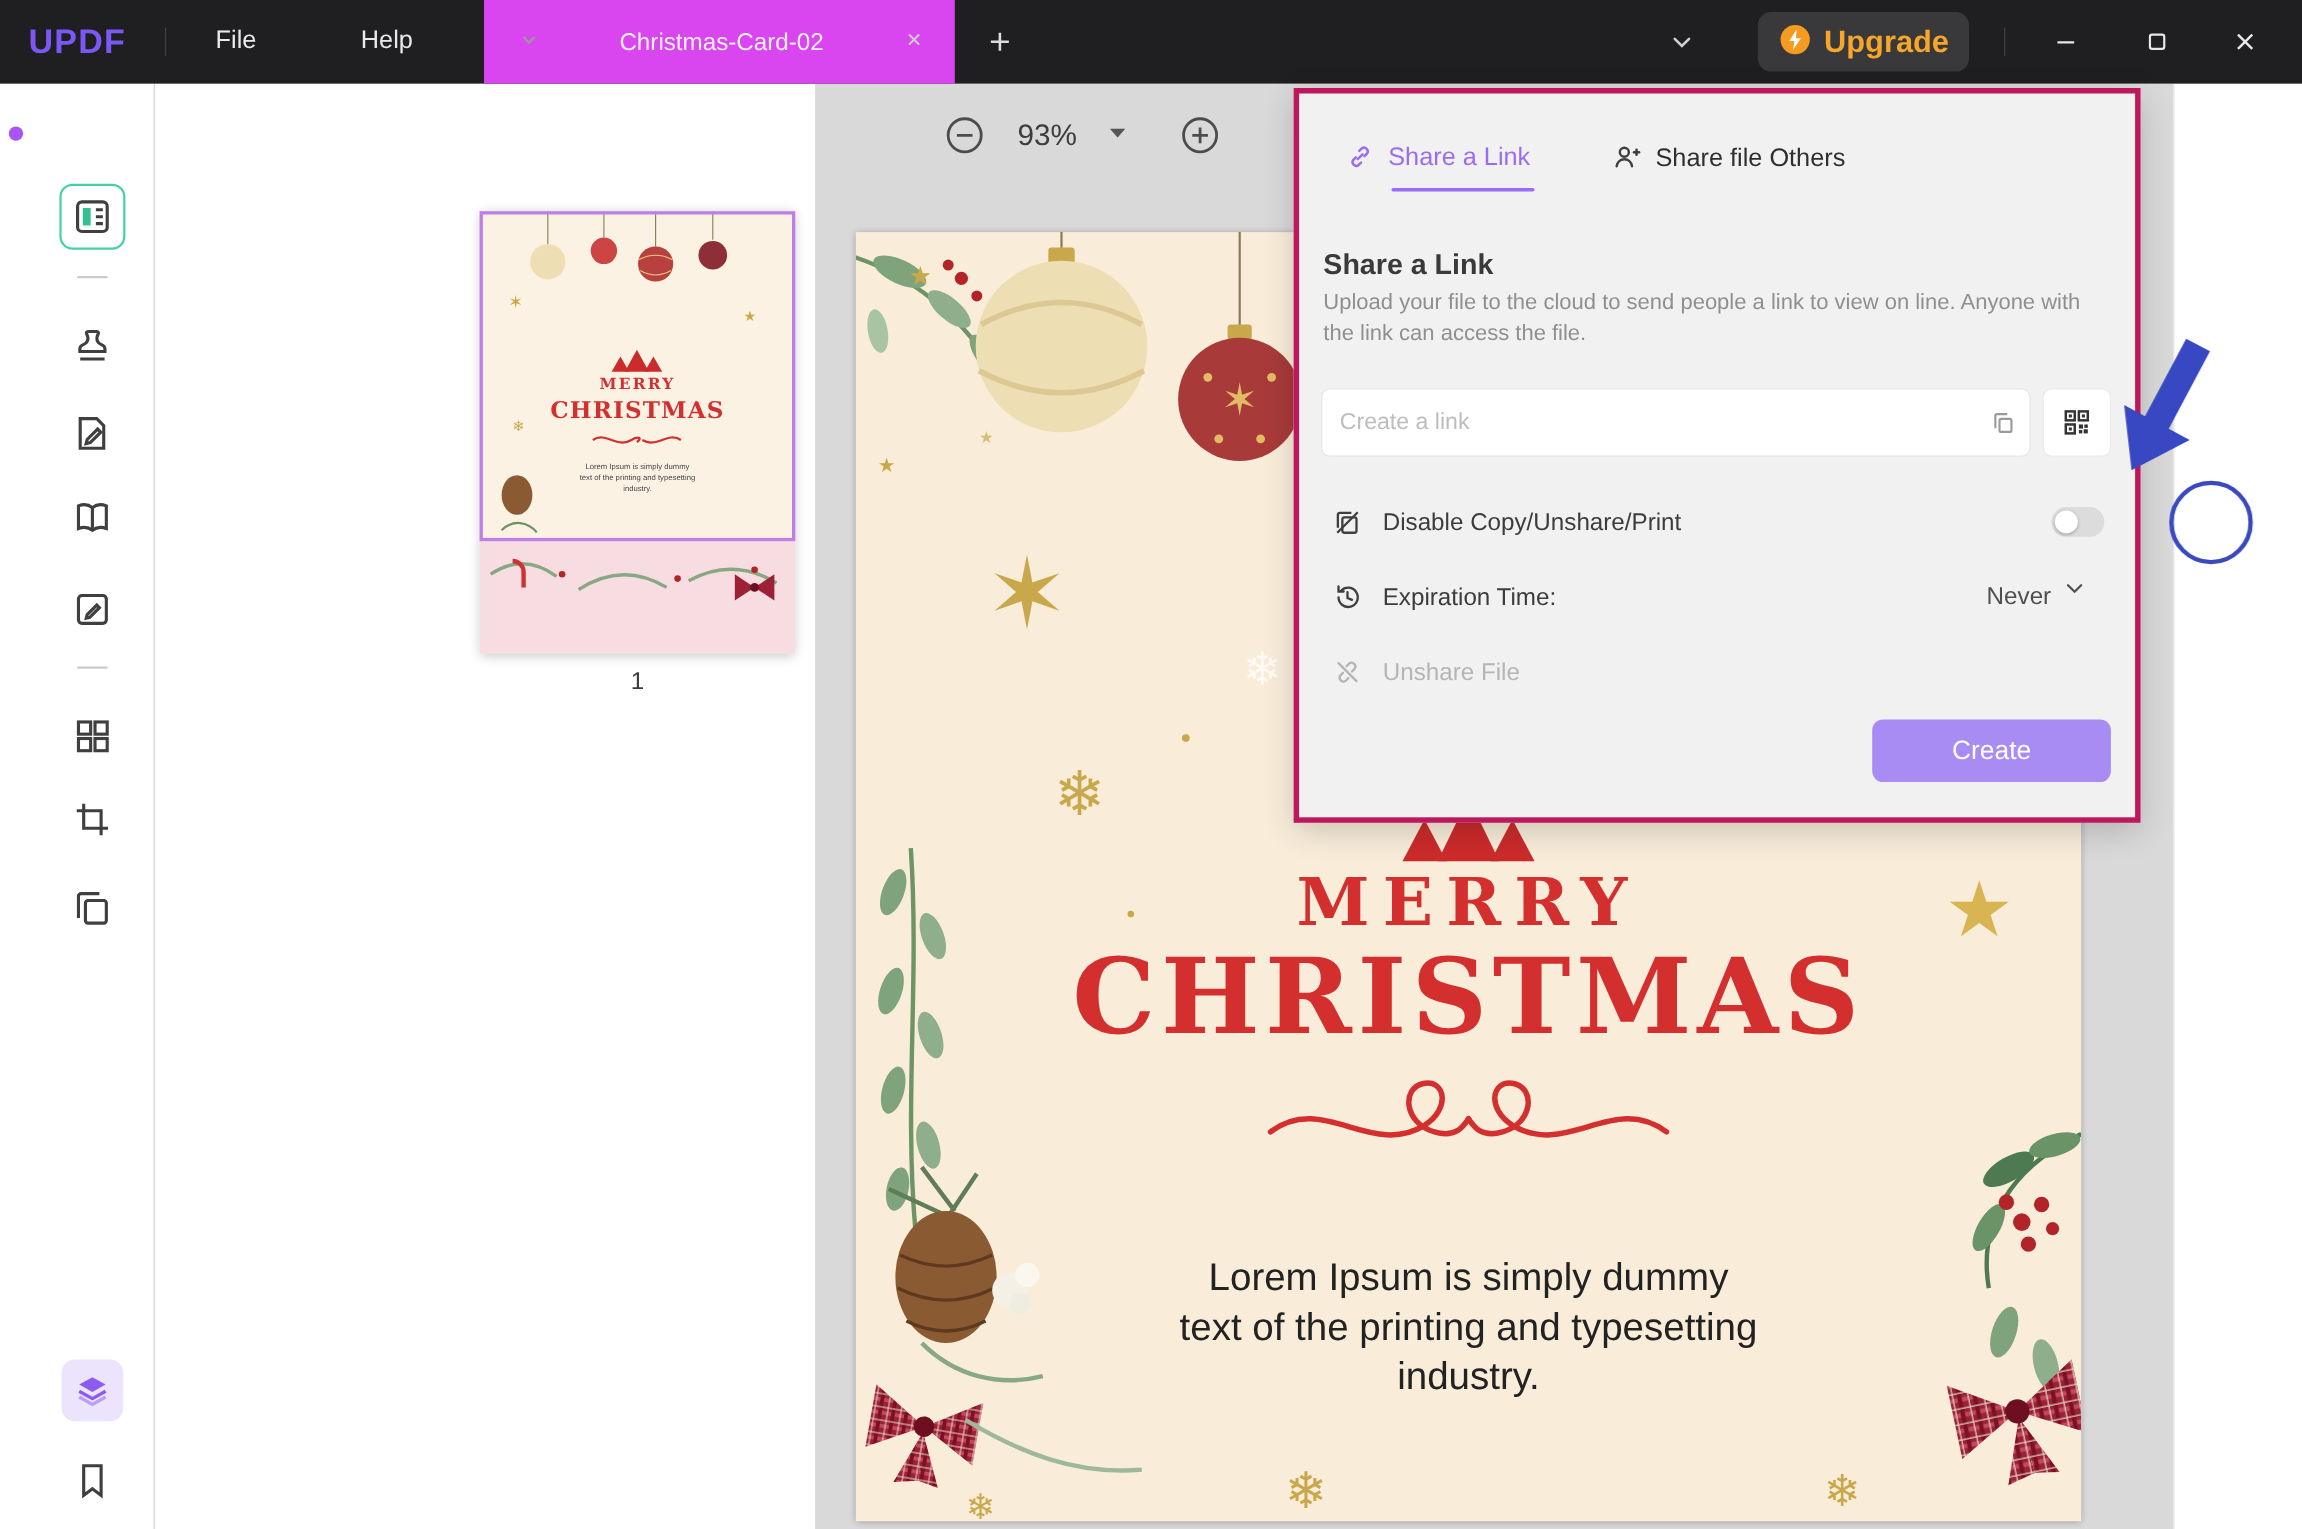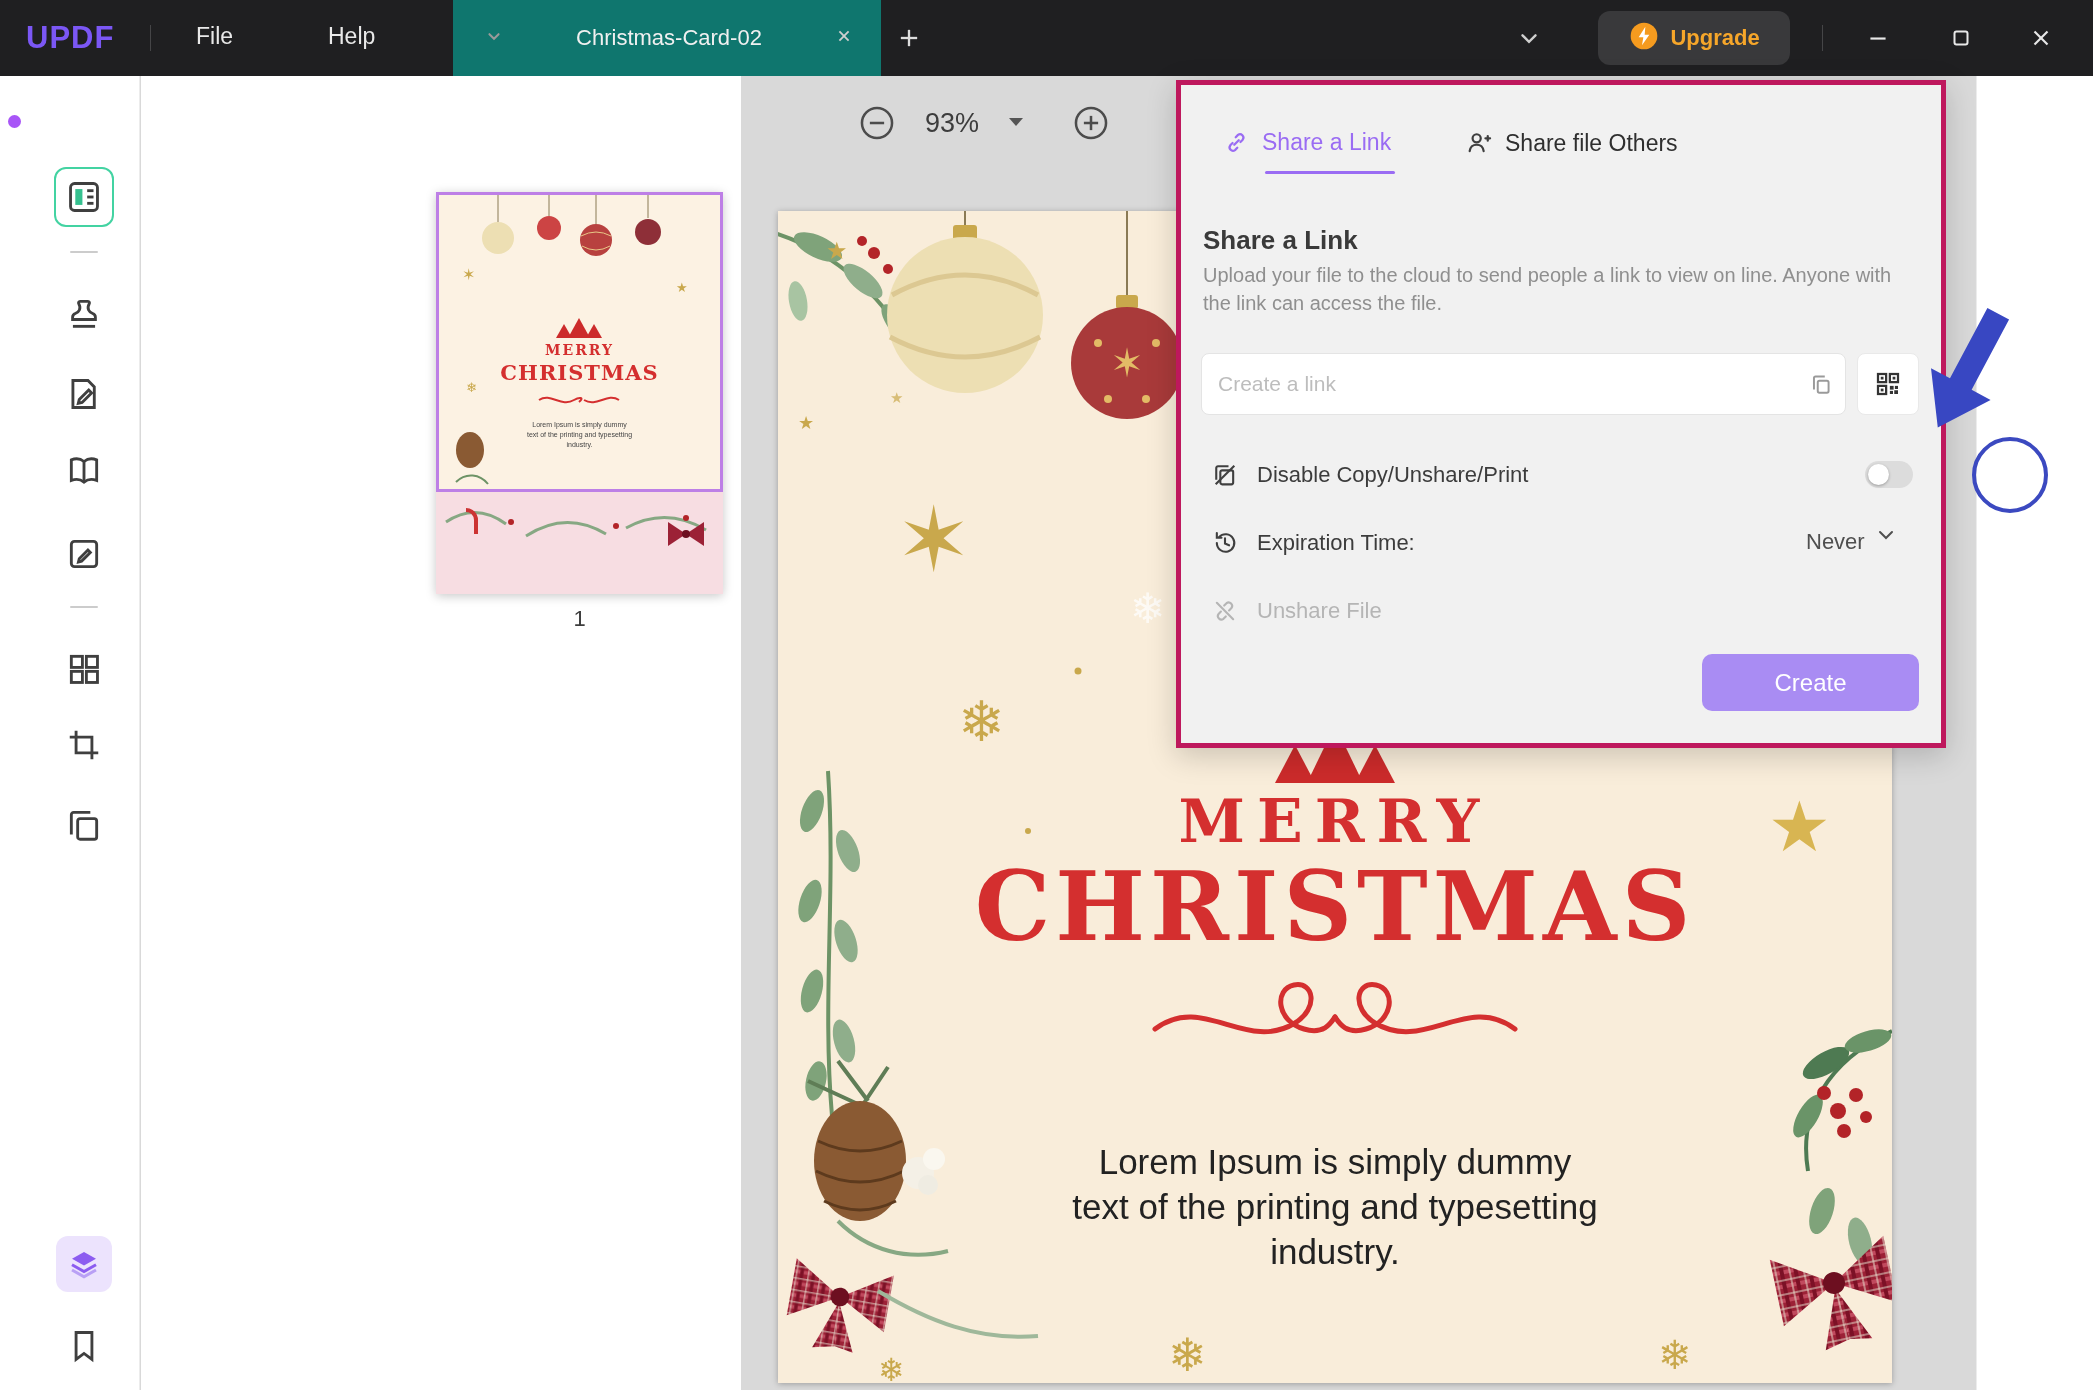--- a/index.html
+++ b/index.html
@@ -5,27 +5,27 @@
   * { margin:0; padding:0; box-sizing:border-box; }
   html,body { width:2093px; height:1390px; }
   body { font-family:"Liberation Sans", sans-serif; background:#d9d9d9; overflow:hidden; }
   #app { position:relative; width:2093px; height:1390px; background:#d9d9d9; }
 
   
   .titlebar { position:absolute; top:0; left:0; width:2093px; height:76px; background:#1f1f21; z-index:50; }
   .logo { position:absolute; left:26px; top:20px; font-size:31px; font-weight:bold; color:#7b57f5; letter-spacing:1px; }
   .tb-sep { position:absolute; width:1px; height:26px; background:#454547; top:25px; }
   .menu-item { position:absolute; top:23px; font-size:23px; color:#e9e9e9; cursor:default; }
-  .doc-tab { position:absolute; left:440px; top:0; width:428px; height:76px; background:#0f766e; display:flex; align-items:center;margin-left:13px; }
+  .doc-tab { position:absolute; left:440px; top:0; width:428px; height:76px; background:#d946ef; display:flex; align-items:center; }
   .doc-tab .tab-title { flex:1; text-align:center; font-size:22px; color:#f0f0f0; white-space:nowrap; overflow:hidden; }
   .icon-mini { width:22px; height:22px; }
   .newtab { position:absolute; left:893px; top:22px; width:32px; height:32px; display:flex; align-items:center; justify-content:center; }
   .tb-caret { position:absolute; left:1512px; top:26px; width:34px; height:24px; display:flex; align-items:center; justify-content:center; }
   .upgrade { position:absolute; left:1598px; top:11px; width:192px; height:54px; background:#39393b; border-radius:12px; display:flex; align-items:center; justify-content:center; gap:10px; }
-  .upgrade-label { font-size:22px; font-weight:bold; color:#f6a62a; }
+  .upgrade-label { font-size:28px; font-weight:bold; color:#f6a62a; }
   .win-btn { position:absolute; top:18px; width:44px; height:40px; display:flex; align-items:center; justify-content:center; }
 
   
   .left-toolbar { position:absolute; left:0; top:76px; width:140px; height:1314px; background:#fff; border-right:1px solid #ececec; z-index:30; }
   .ibtn { position:absolute; width:44px; height:44px; display:flex; align-items:center; justify-content:center; }
   .ibtn svg { width:38px; height:38px; }
   .tool-divider { position:absolute; width:28px; height:2px; background:#cccccc; border-radius:1px; }
   .active-tool { position:absolute; left:54px; top:91px; width:60px; height:60px; border:2px solid #43d3a2; border-radius:12px; display:flex; align-items:center; justify-content:center; background:#fff; }
   .layers-tool { position:absolute; left:56px; top:1160px; width:56px; height:56px; background:#ece3fd; border-radius:12px; display:flex; align-items:center; justify-content:center; }
   .purple-dot { position:absolute; left:8px; top:115px; width:13px; height:13px; border-radius:50%; background:#a855f7; z-index:40; }

